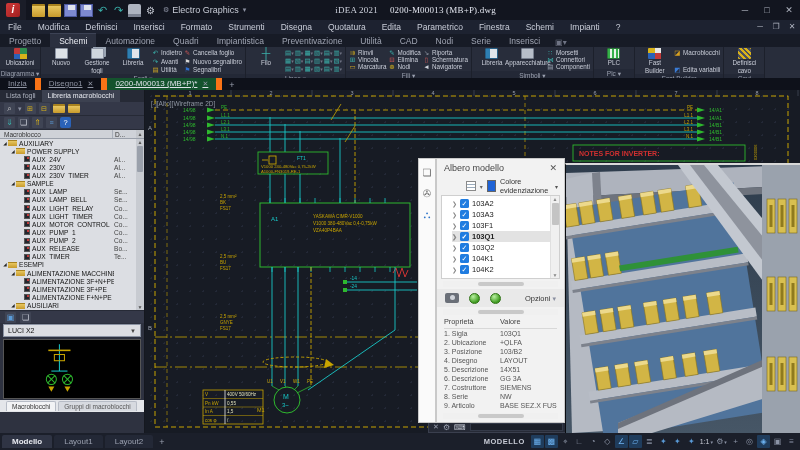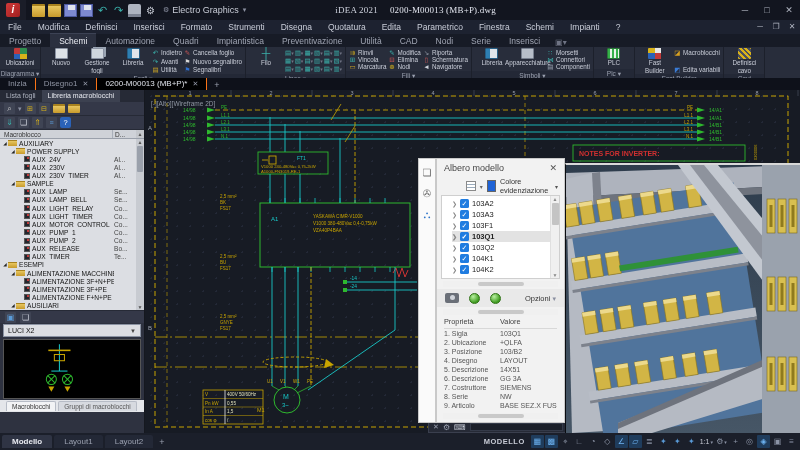--- a/index.html
+++ b/index.html
@@ -62,22 +62,22 @@
   .icon-app { background:#b7bec9; border:1px solid #78808f; }
   .icon-cable { background:repeating-linear-gradient(45deg,#d8b21a 0 2px,#4a4f5e 2px 4px); }
   .icon-filo { background:transparent; color:#3ab0aa; font-size:12px; line-height:11px; text-align:center; }
   .linee-grid { display:grid; grid-template-columns:repeat(6,1fr); grid-template-rows:repeat(3,1fr); column-gap:1px; padding:1px 0; }
   .lcell { display:flex; align-items:center; gap:0; }
   .lcell .lg { color:#3ab0aa; font-size:6.5px; }
   .lcell .lc { color:#6f7484; font-size:5px; }
 
   
   #doctabs { left:0; top:78px; width:800px; height:12px; background:#0e111a; display:flex; align-items:flex-end; font-size:8px; color:#8f94a3; }
-  .dtab { padding:1px 8px; line-height:10px; display:flex; gap:5px; align-items:center; border-right:1px solid #f97316; }
-  .dtab.active { background:#000000; color:#dfe2ea; }
+  .dtab { padding:1px 8px; line-height:10px; display:flex; gap:5px; align-items:center; border-right:6px solid #f97316;text-decoration:underline; }
+  .dtab.active { background:#14532d; color:#dfe2ea; }
   .dtab .x { font-size:7px; color:#8f94a3; }
   .dtab-plus { padding:0 7px; color:#9aa0af; font-size:9px; }
 
   
   #leftpanel { left:0; top:90px; width:145px; height:343px; background:#2e3240; display:flex; flex-direction:column; border-right:1px solid #15181f; }
   #lp-header { height:12px; background:#232734; color:#dfe2ea; font-size:7.5px; line-height:12px; padding-left:10px; position:relative; letter-spacing:.4px; }
   #lp-header::before { content:""; position:absolute; left:3px; top:2px; width:3px; height:8px; background:repeating-linear-gradient(#6f7484 0 1px,transparent 1px 2px); }
   #lp-tabs { height:12px; display:flex; background:#262a36; font-size:7px; color:#aeb3bf; }
   .lp-tab { padding:0 6px; line-height:12px; }
   .lp-tab.active { background:#3c4150; color:#e8eaf0; }

